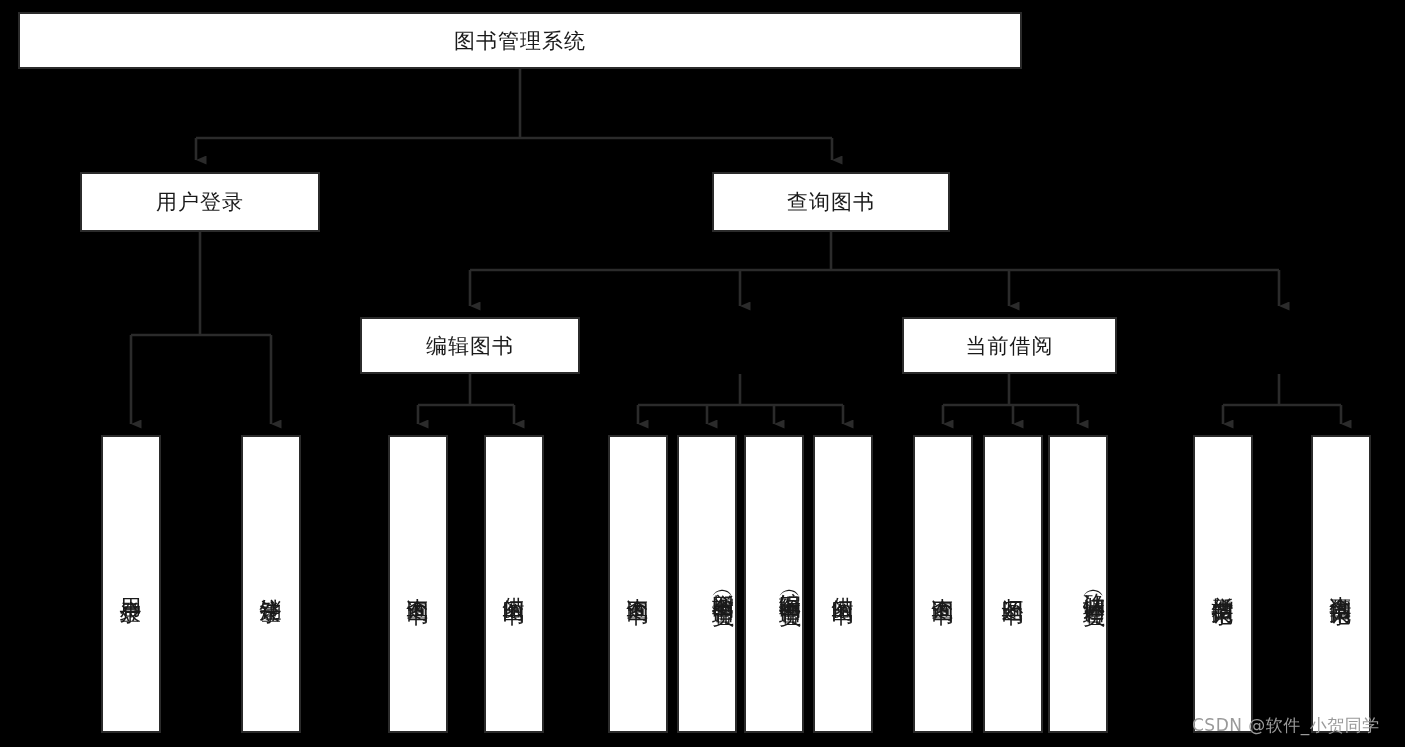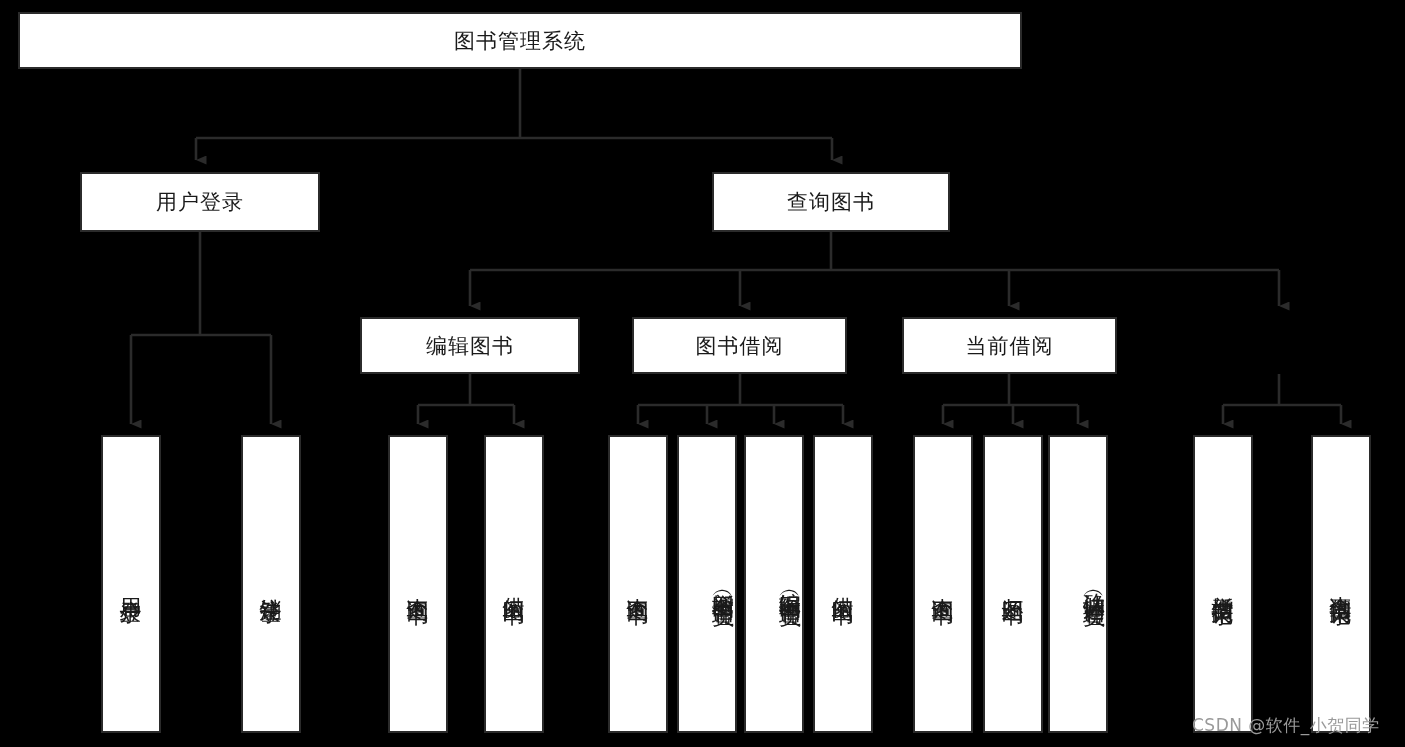--- a/index.html
+++ b/index.html
@@ -123,21 +123,20 @@
       <path d="M 1341 405 L 1341 424" marker-end="url(#arrowhead)"></path>
     </g>
   </svg>
 
   <div class="node-box horiz" style="left: 18px; top: 12px; width: 1004px; height: 57px;">图书管理系统</div>
 
   <div class="node-box horiz" style="left: 80px; top: 172px; width: 240px; height: 60px;">用户登录</div>
   <div class="node-box horiz" style="left: 712px; top: 172px; width: 238px; height: 60px;">查询图书</div>
 
   <div class="node-box horiz" style="left: 360px; top: 317px; width: 220px; height: 57px;">编辑图书</div>
-  <div class="node-box horiz" style="left: 632px; top: 317px; width: 215px; height: 57px;">图书借阅</div>
   <div class="node-box horiz" style="left: 902px; top: 317px; width: 215px; height: 57px;">当前借阅</div>
 
   <div class="node-box vert" style="left: 101px; top: 435px; width: 60px; height: 298px;">用户登录</div>
   <div class="node-box vert" style="left: 241px; top: 435px; width: 60px; height: 298px;">注销登录</div>
   <div class="node-box vert" style="left: 388px; top: 435px; width: 60px; height: 298px;">查询图书</div>
   <div class="node-box vert" style="left: 484px; top: 435px; width: 60px; height: 298px;">借阅图书</div>
   <div class="node-box vert" style="left: 608px; top: 435px; width: 60px; height: 298px;">查询图书</div>
   <div class="node-box vert top-align" style="left: 677px; top: 435px; width: 60px; height: 298px;">新增图书（管理员）</div>
   <div class="node-box vert top-align" style="left: 744px; top: 435px; width: 60px; height: 298px;">编辑图书（管理员）</div>
   <div class="node-box vert" style="left: 813px; top: 435px; width: 60px; height: 298px;">借阅图书</div>

